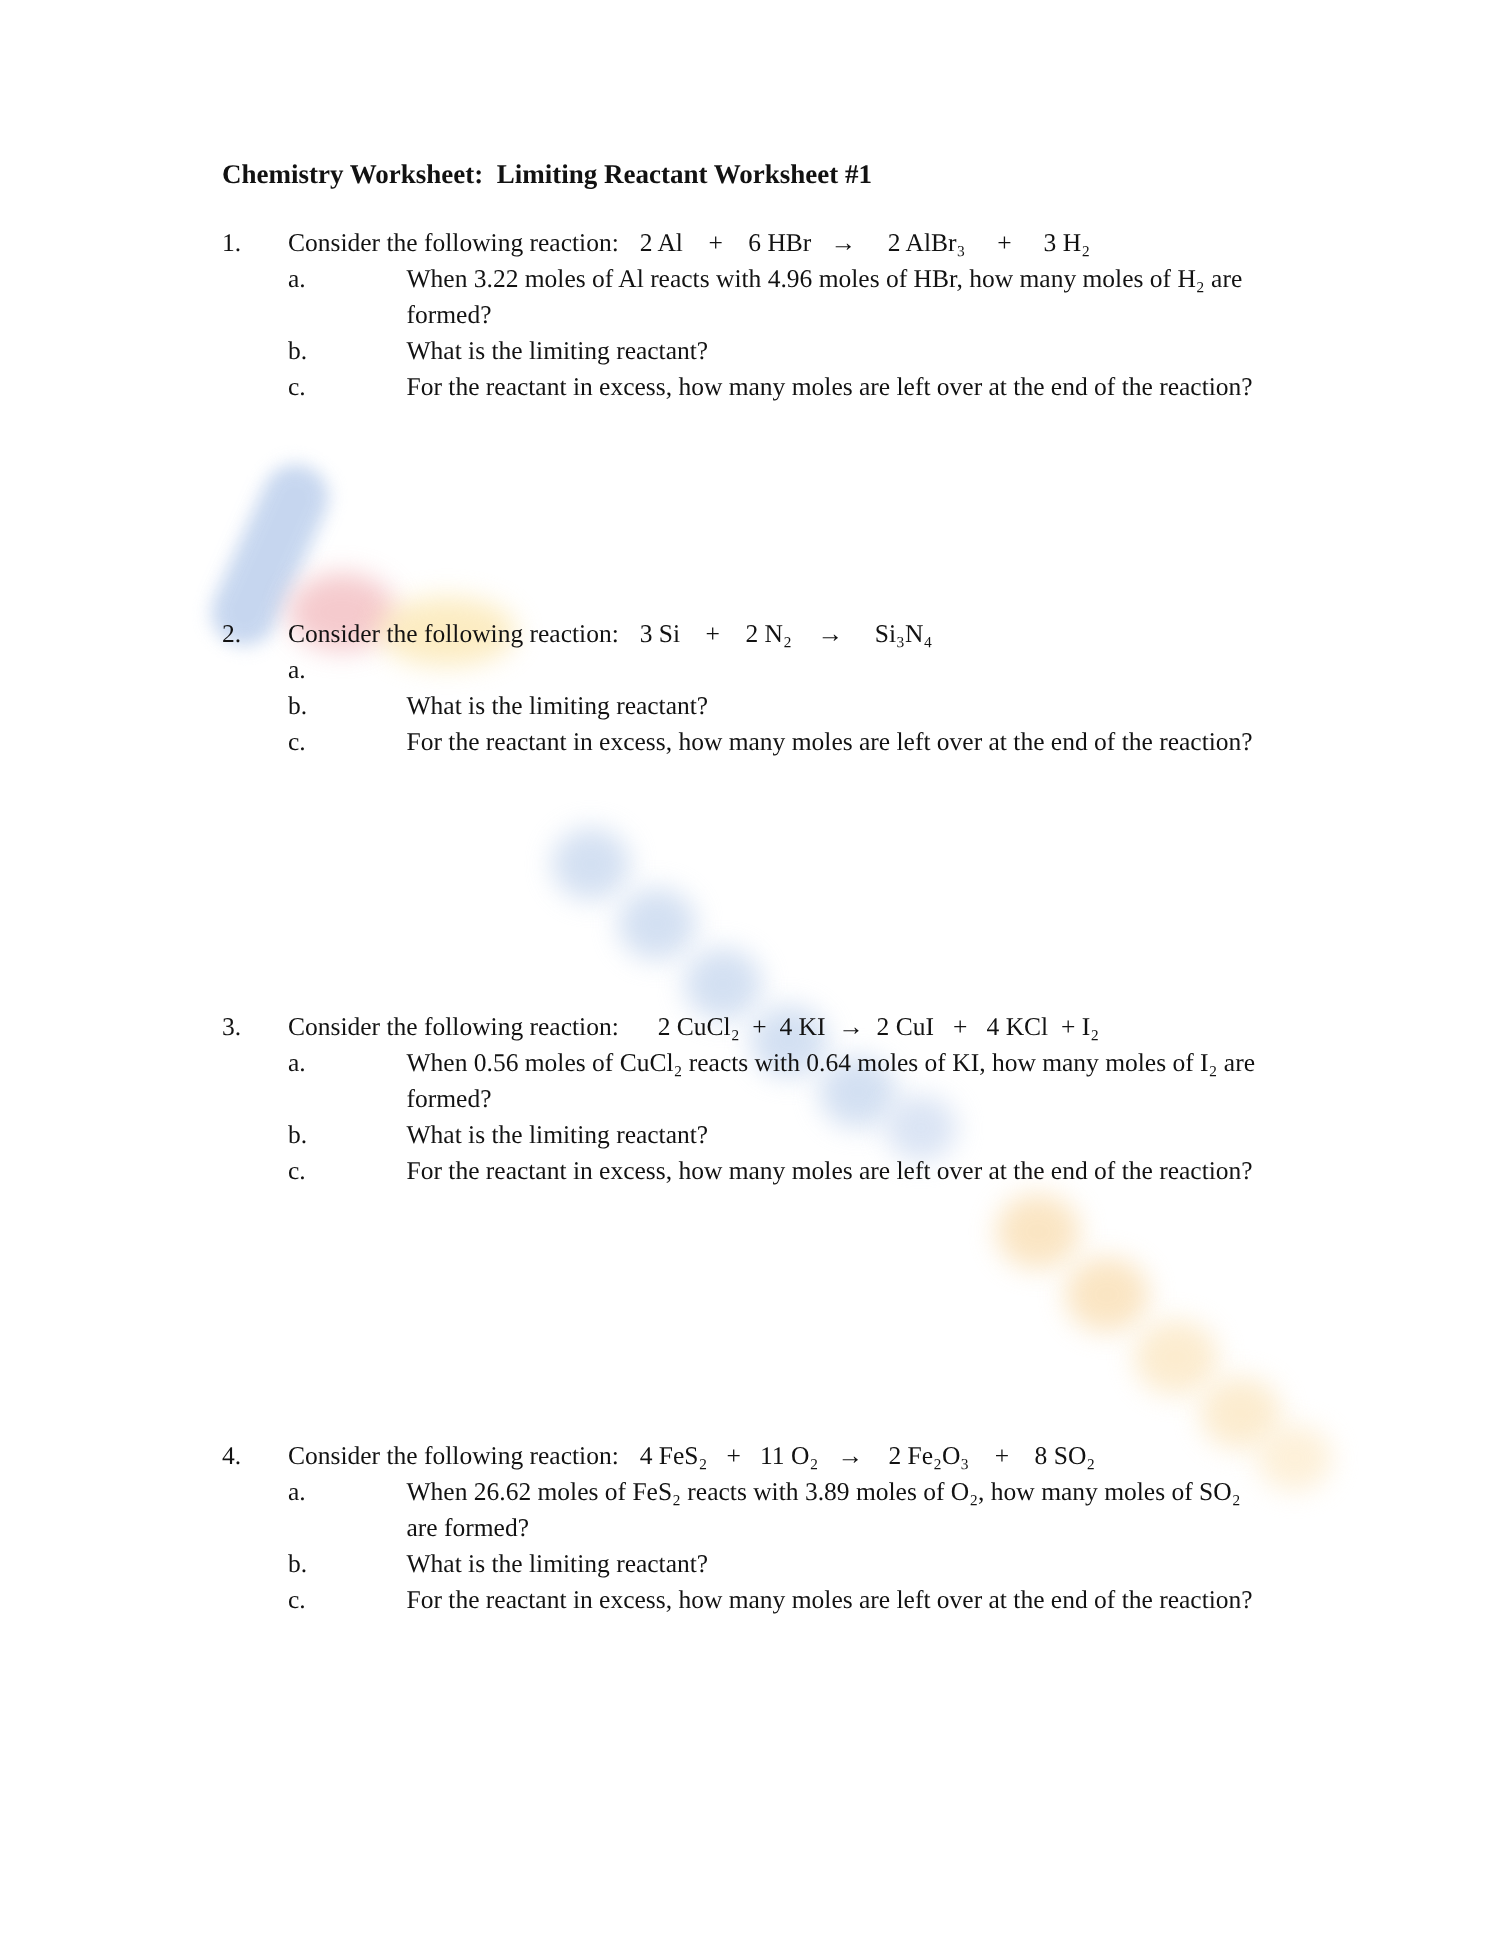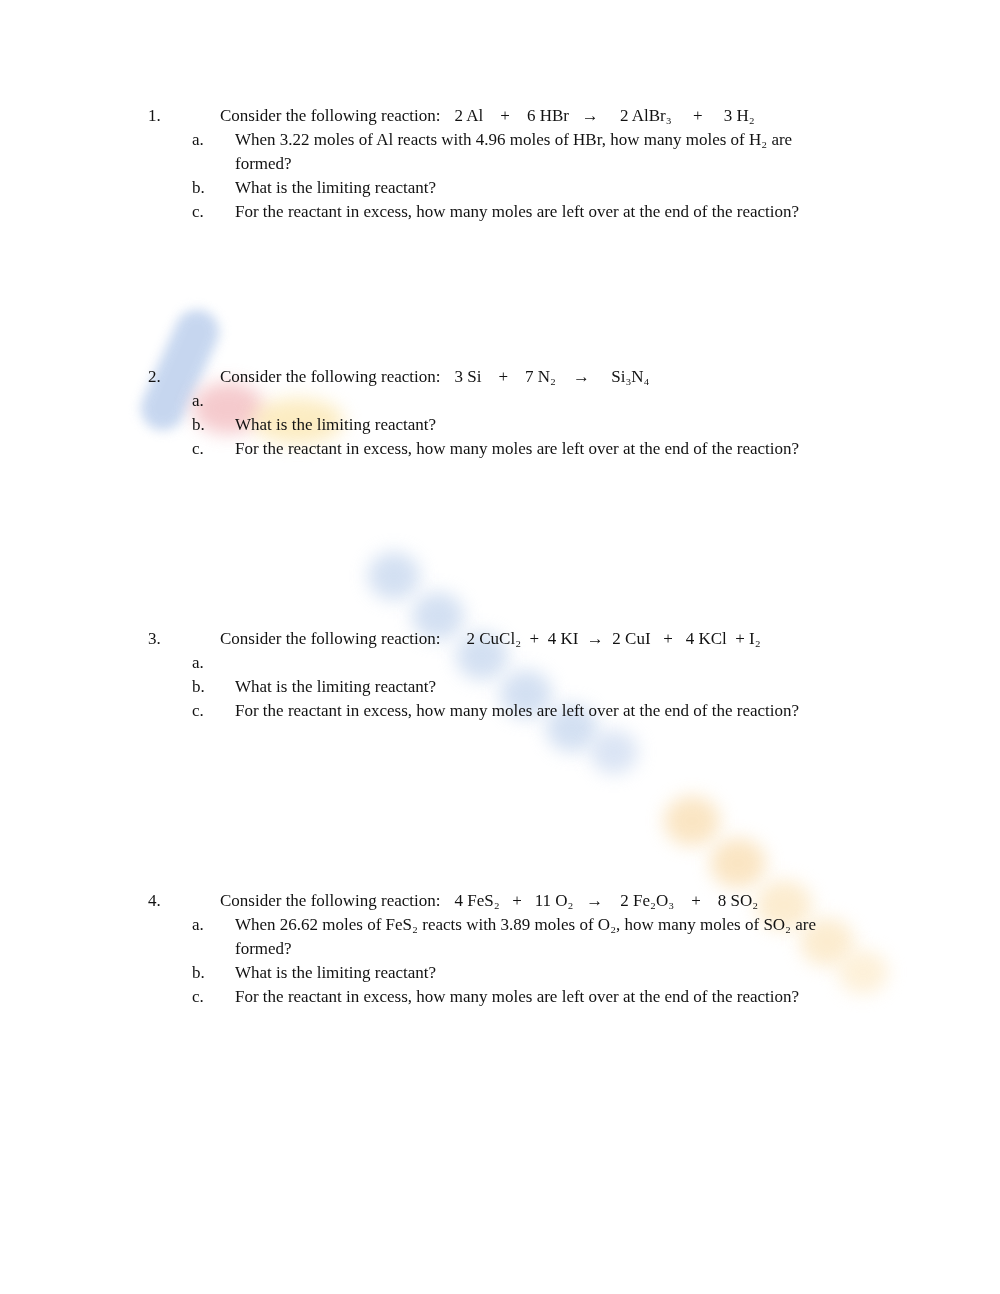--- a/index.html
+++ b/index.html
@@ -27,25 +27,25 @@
     line-height: 24px;
     white-space: pre-wrap;
     margin-bottom: 22px;
   }
   .q-block { font-size: 17px; line-height: 24px; }
   .q-block.mb1 { margin-bottom: 141px; }
   .q-block.mb2 { margin-bottom: 166px; }
   .q-block.mb3 { margin-bottom: 166px; }
   .q-head { display: flex; align-items: baseline; }
   .q-num { width: 44px; flex: 0 0 44px; }
-  .q-prompt { white-space: pre-wrap; margin-left: 28px; }
+  .q-prompt { white-space: pre-wrap; }
   .q-eq { white-space: pre-wrap; margin-left: 14px; }
   .q-part { display: flex; padding-left: 44px; align-items: baseline; }
   .part-letter { width: 43px; flex: 0 0 43px; }
-  .part-text { max-width: 615px; white-space: normal; }
+  .part-text { max-width: 615px; white-space: normal; margin-left: 36px; }
 
   
   .wm { position: absolute; z-index: 1; pointer-events: none; }
   .wm-blob { border-radius: 50%; filter: blur(9px); opacity: 0.75; }
   .wm-stroke {
     width: 44px; height: 128px;
     background: #b9cdec;
     border-radius: 22px;
     transform: rotate(24deg);
     filter: blur(6px);
@@ -67,20 +67,21 @@
 <div class="wm wm-blob" style="left:590px; top:730px; width:48px; height:44px; background:#cfdcf1;"></div>
 
 <div class="wm wm-blob" style="left:664px; top:796px; width:56px; height:50px; background:#f9ddb0;"></div>
 <div class="wm wm-blob" style="left:710px; top:838px; width:56px; height:50px; background:#f9ddb0;"></div>
 <div class="wm wm-blob" style="left:756px; top:880px; width:56px; height:50px; background:#fbe6c0;"></div>
 <div class="wm wm-blob" style="left:800px; top:918px; width:54px; height:48px; background:#fbe6c0;"></div>
 <div class="wm wm-blob" style="left:838px; top:950px; width:50px; height:44px; background:#fdeccd;"></div>
 
 <div class="page">
 
+  <div class="title">Chemistry Worksheet:  Limiting Reactant Worksheet #1</div>
 
   <div class="q-block mb1">
     <div class="q-head">
       <span class="q-num">1.</span>
       <span class="q-prompt">Consider the following reaction:</span>
       <span class="q-eq">2 Al    +    6 HBr   →     2 AlBr₃     +     3 H₂</span>
     </div>
     <div class="q-part">
       <span class="part-letter">a.</span>
       <span class="part-text">When 3.22 moles of Al reacts with 4.96 moles of HBr, how many moles of H₂ are formed?</span>
@@ -92,21 +93,21 @@
     <div class="q-part">
       <span class="part-letter">c.</span>
       <span class="part-text">For the reactant in excess, how many moles are left over at the end of the reaction?</span>
     </div>
   </div>
 
   <div class="q-block mb2">
     <div class="q-head">
       <span class="q-num">2.</span>
       <span class="q-prompt">Consider the following reaction:</span>
-      <span class="q-eq">3 Si    +    7 N₂    →     Si₃N₄</span>
+      <span class="q-eq">3 Si    +    2 N₂    →     Si₃N₄</span>
     </div>
     <div class="q-part">
       <span class="part-letter">a.</span>
     </div>
     <div class="q-part">
       <span class="part-letter">b.</span>
       <span class="part-text">What is the limiting reactant?</span>
     </div>
     <div class="q-part">
       <span class="part-letter">c.</span>
@@ -115,20 +116,21 @@
   </div>
 
   <div class="q-block mb3">
     <div class="q-head">
       <span class="q-num">3.</span>
       <span class="q-prompt">Consider the following reaction:</span>
       <span class="q-eq" style="margin-left:26px;">2 CuCl₂  +  4 KI  →  2 CuI   +   4 KCl  + I₂</span>
     </div>
     <div class="q-part">
       <span class="part-letter">a.</span>
+      <span class="part-text">When 0.56 moles of CuCl₂ reacts with 0.64 moles of KI, how many moles of I₂ are formed?</span>
     </div>
     <div class="q-part">
       <span class="part-letter">b.</span>
       <span class="part-text">What is the limiting reactant?</span>
     </div>
     <div class="q-part">
       <span class="part-letter">c.</span>
       <span class="part-text">For the reactant in excess, how many moles are left over at the end of the reaction?</span>
     </div>
   </div>

